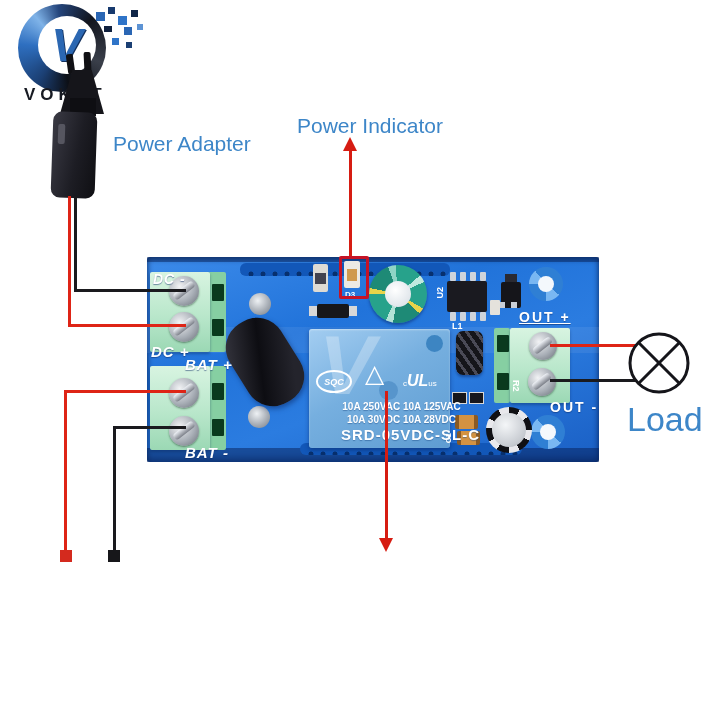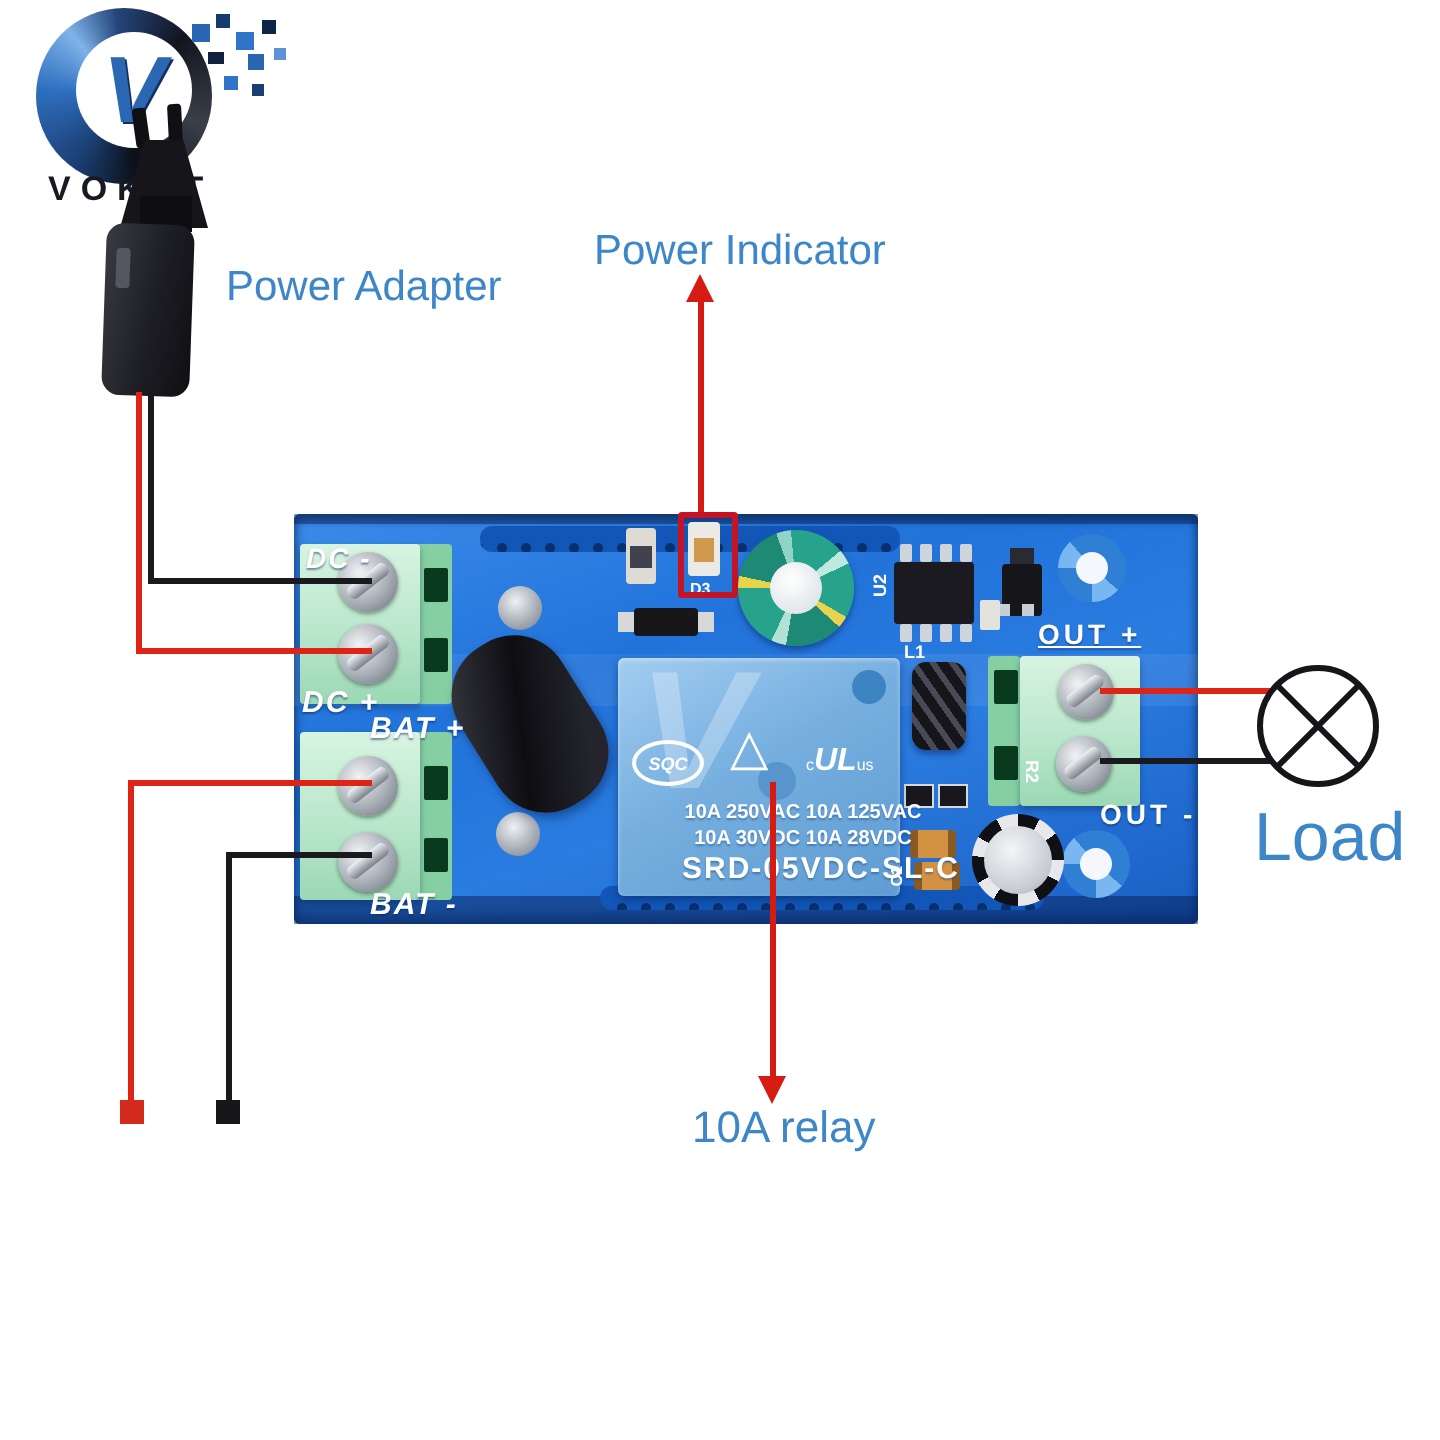--- a/index.html
+++ b/index.html
@@ -145,21 +145,20 @@
   </svg>
   <div class="ann" style="left:627px;top:400px;font-size:34px;">Load</div>
 
   <div class="ann" style="left:297px;top:114px;font-size:21px;">Power Indicator</div>
   <div class="ann" style="left:113px;top:132px;font-size:21px;">Power Adapter</div>
   <div class="arrow-line" style="left:349px;top:147px;height:111px;"></div>
   <div class="arrow-head-up" style="left:343px;top:137px;"></div>
   <div class="hl-box" style="left:339px;top:256px;width:24px;height:37px;"></div>
   <div class="arrow-line" style="left:385px;top:391px;height:149px;"></div>
   <div class="arrow-head-down" style="left:379px;top:538px;"></div>
-  <div class="ann" style="left:346px;top:551px;font-size:22px;">10A relay</div>
 
   <div class="abs board">
     <div class="abs edge-top"></div>
     <div class="abs edge-bottom"></div>
     <div class="abs shine"></div>
     <div class="abs hole-strip" style="left:93px;top:6px;width:210px;height:13px;"></div>
     <div class="abs hole-strip" style="left:153px;top:186px;width:222px;height:12px;"></div>
 
     <div class="abs silk" style="left:6px;top:14px;">DC -</div>
     <div class="abs silk" style="left:4px;top:86px;font-size:15px;">DC +</div>

